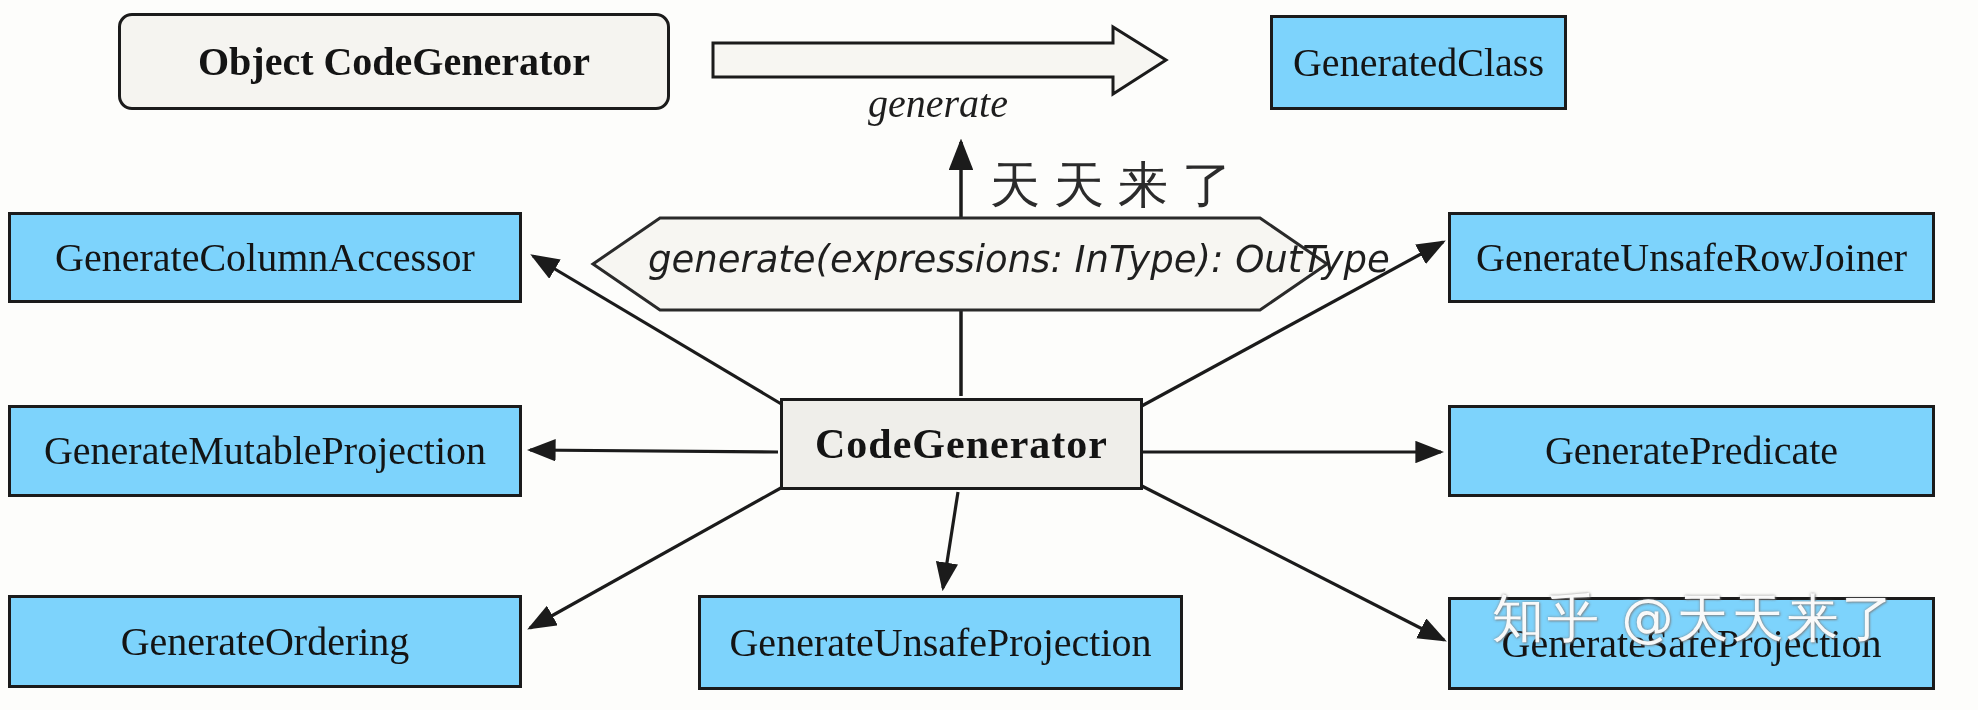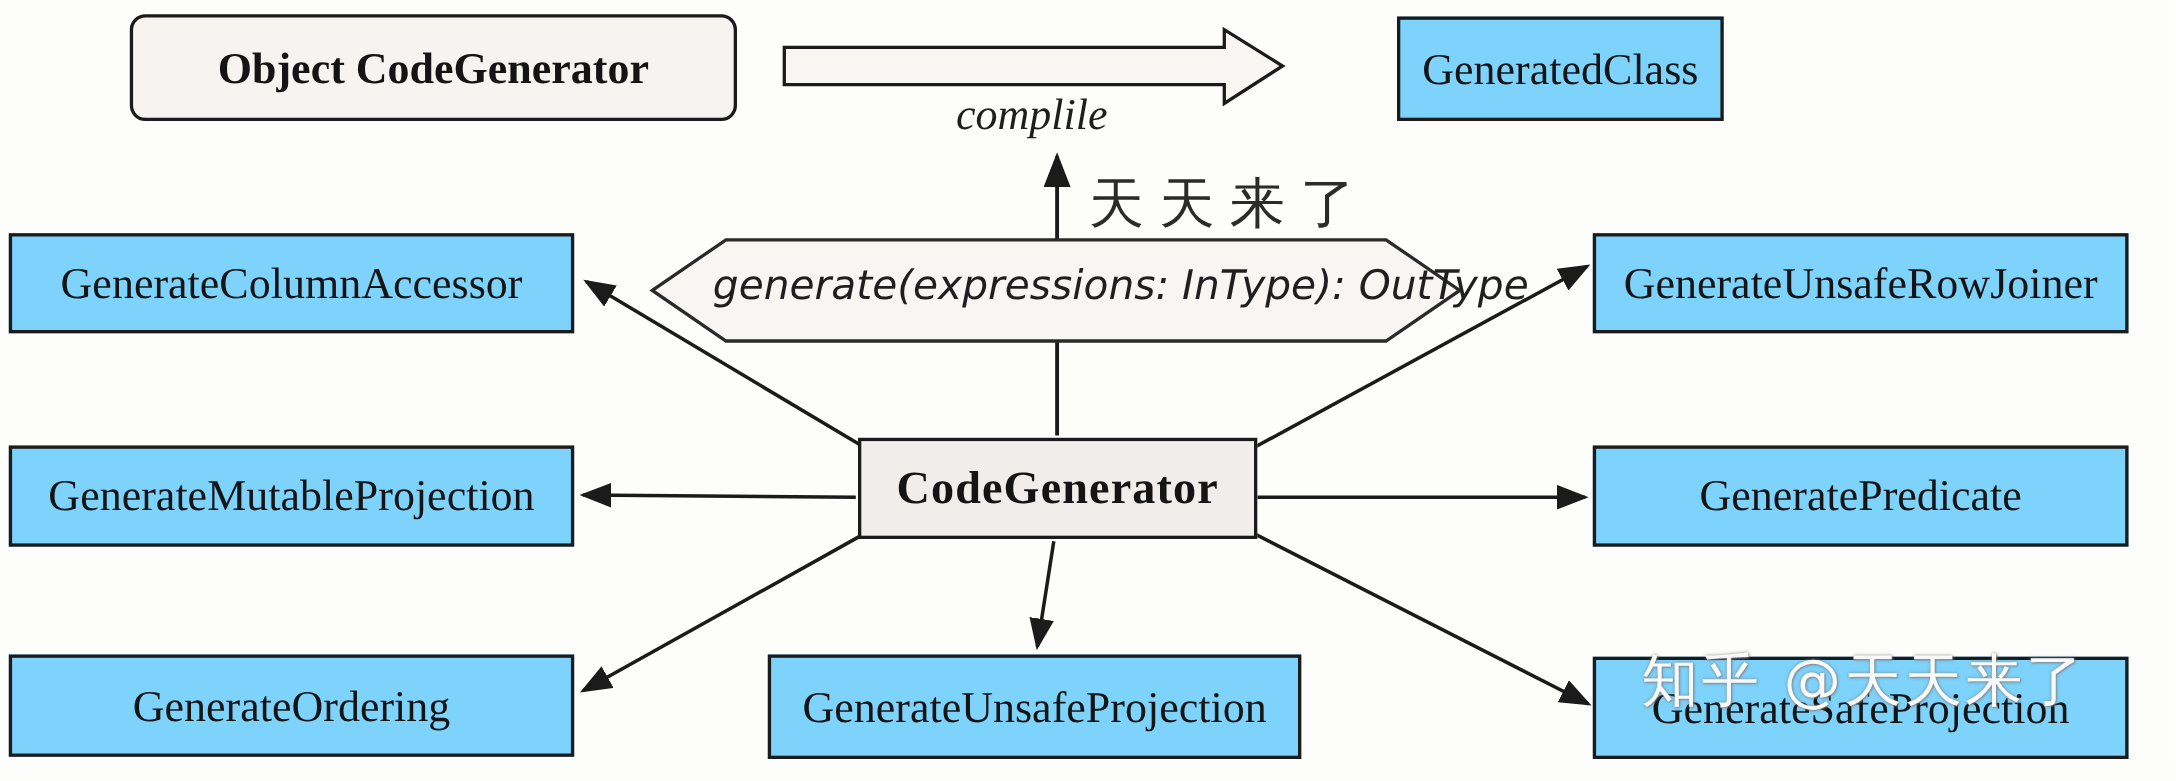--- a/index.html
+++ b/index.html
@@ -69,21 +69,21 @@
     <line x1="778" y1="452" x2="530" y2="450" stroke="#1b1b1b" stroke-width="3.2" marker-end="url(#arrowhead)"></line>
     <line x1="788" y1="484" x2="530" y2="628" stroke="#1b1b1b" stroke-width="3.2" marker-end="url(#arrowhead)"></line>
     <line x1="958" y1="492" x2="943" y2="588" stroke="#1b1b1b" stroke-width="3.2" marker-end="url(#arrowhead)"></line>
     <line x1="1138" y1="408" x2="1443" y2="242" stroke="#1b1b1b" stroke-width="3.2" marker-end="url(#arrowhead)"></line>
     <line x1="1143" y1="452" x2="1441" y2="452" stroke="#1b1b1b" stroke-width="3.2" marker-end="url(#arrowhead)"></line>
     <line x1="1138" y1="484" x2="1444" y2="640" stroke="#1b1b1b" stroke-width="3.2" marker-end="url(#arrowhead)"></line>
   </svg>
 
   <div class="node rounded" style="left:118px;top:13px;width:552px;height:97px;">Object CodeGenerator</div>
 
-  <div class="floating-label compile-label">complile</div>
+  <div class="floating-label compile-label">generate</div>
 
   <div class="node" style="left:1270px;top:15px;width:297px;height:95px;">GeneratedClass</div>
 
   <div class="floating-label generated-code-label">天天来了</div>
 
   <div class="floating-label hexagon-label">generate(expressions: InType): OutType</div>
 
   <div class="node center" style="left:780px;top:398px;width:363px;height:92px;">CodeGenerator</div>
 
   <div class="node" style="left:8px;top:212px;width:514px;height:91px;">GenerateColumnAccessor</div>

